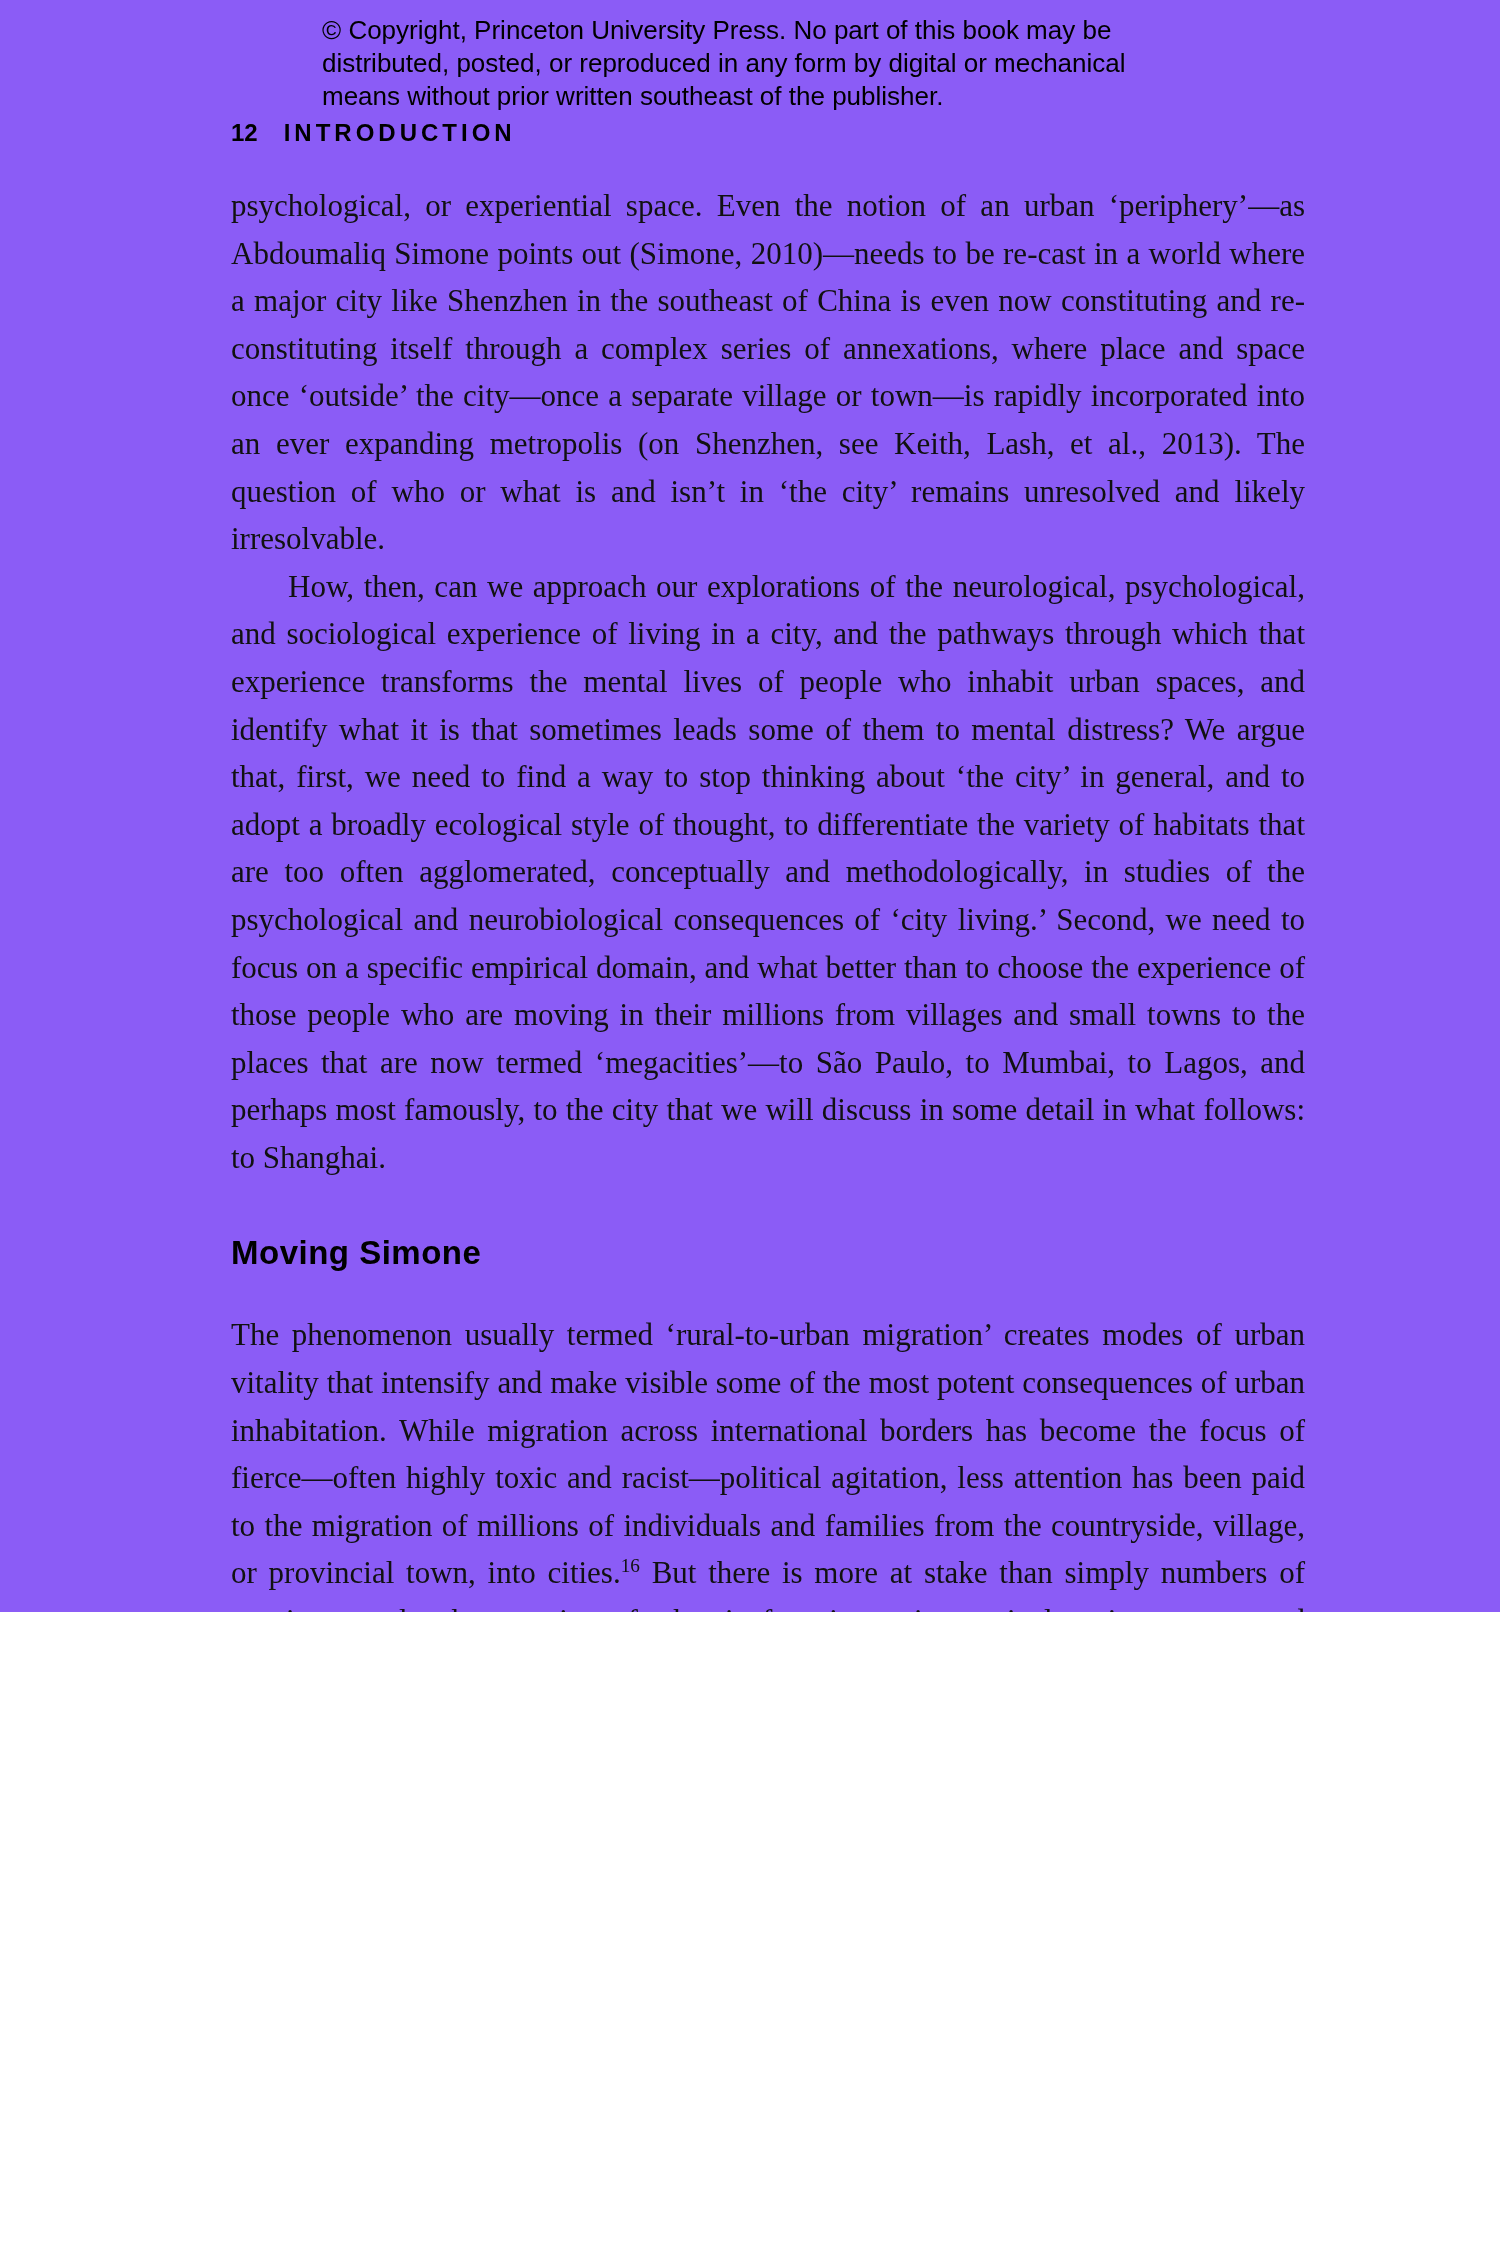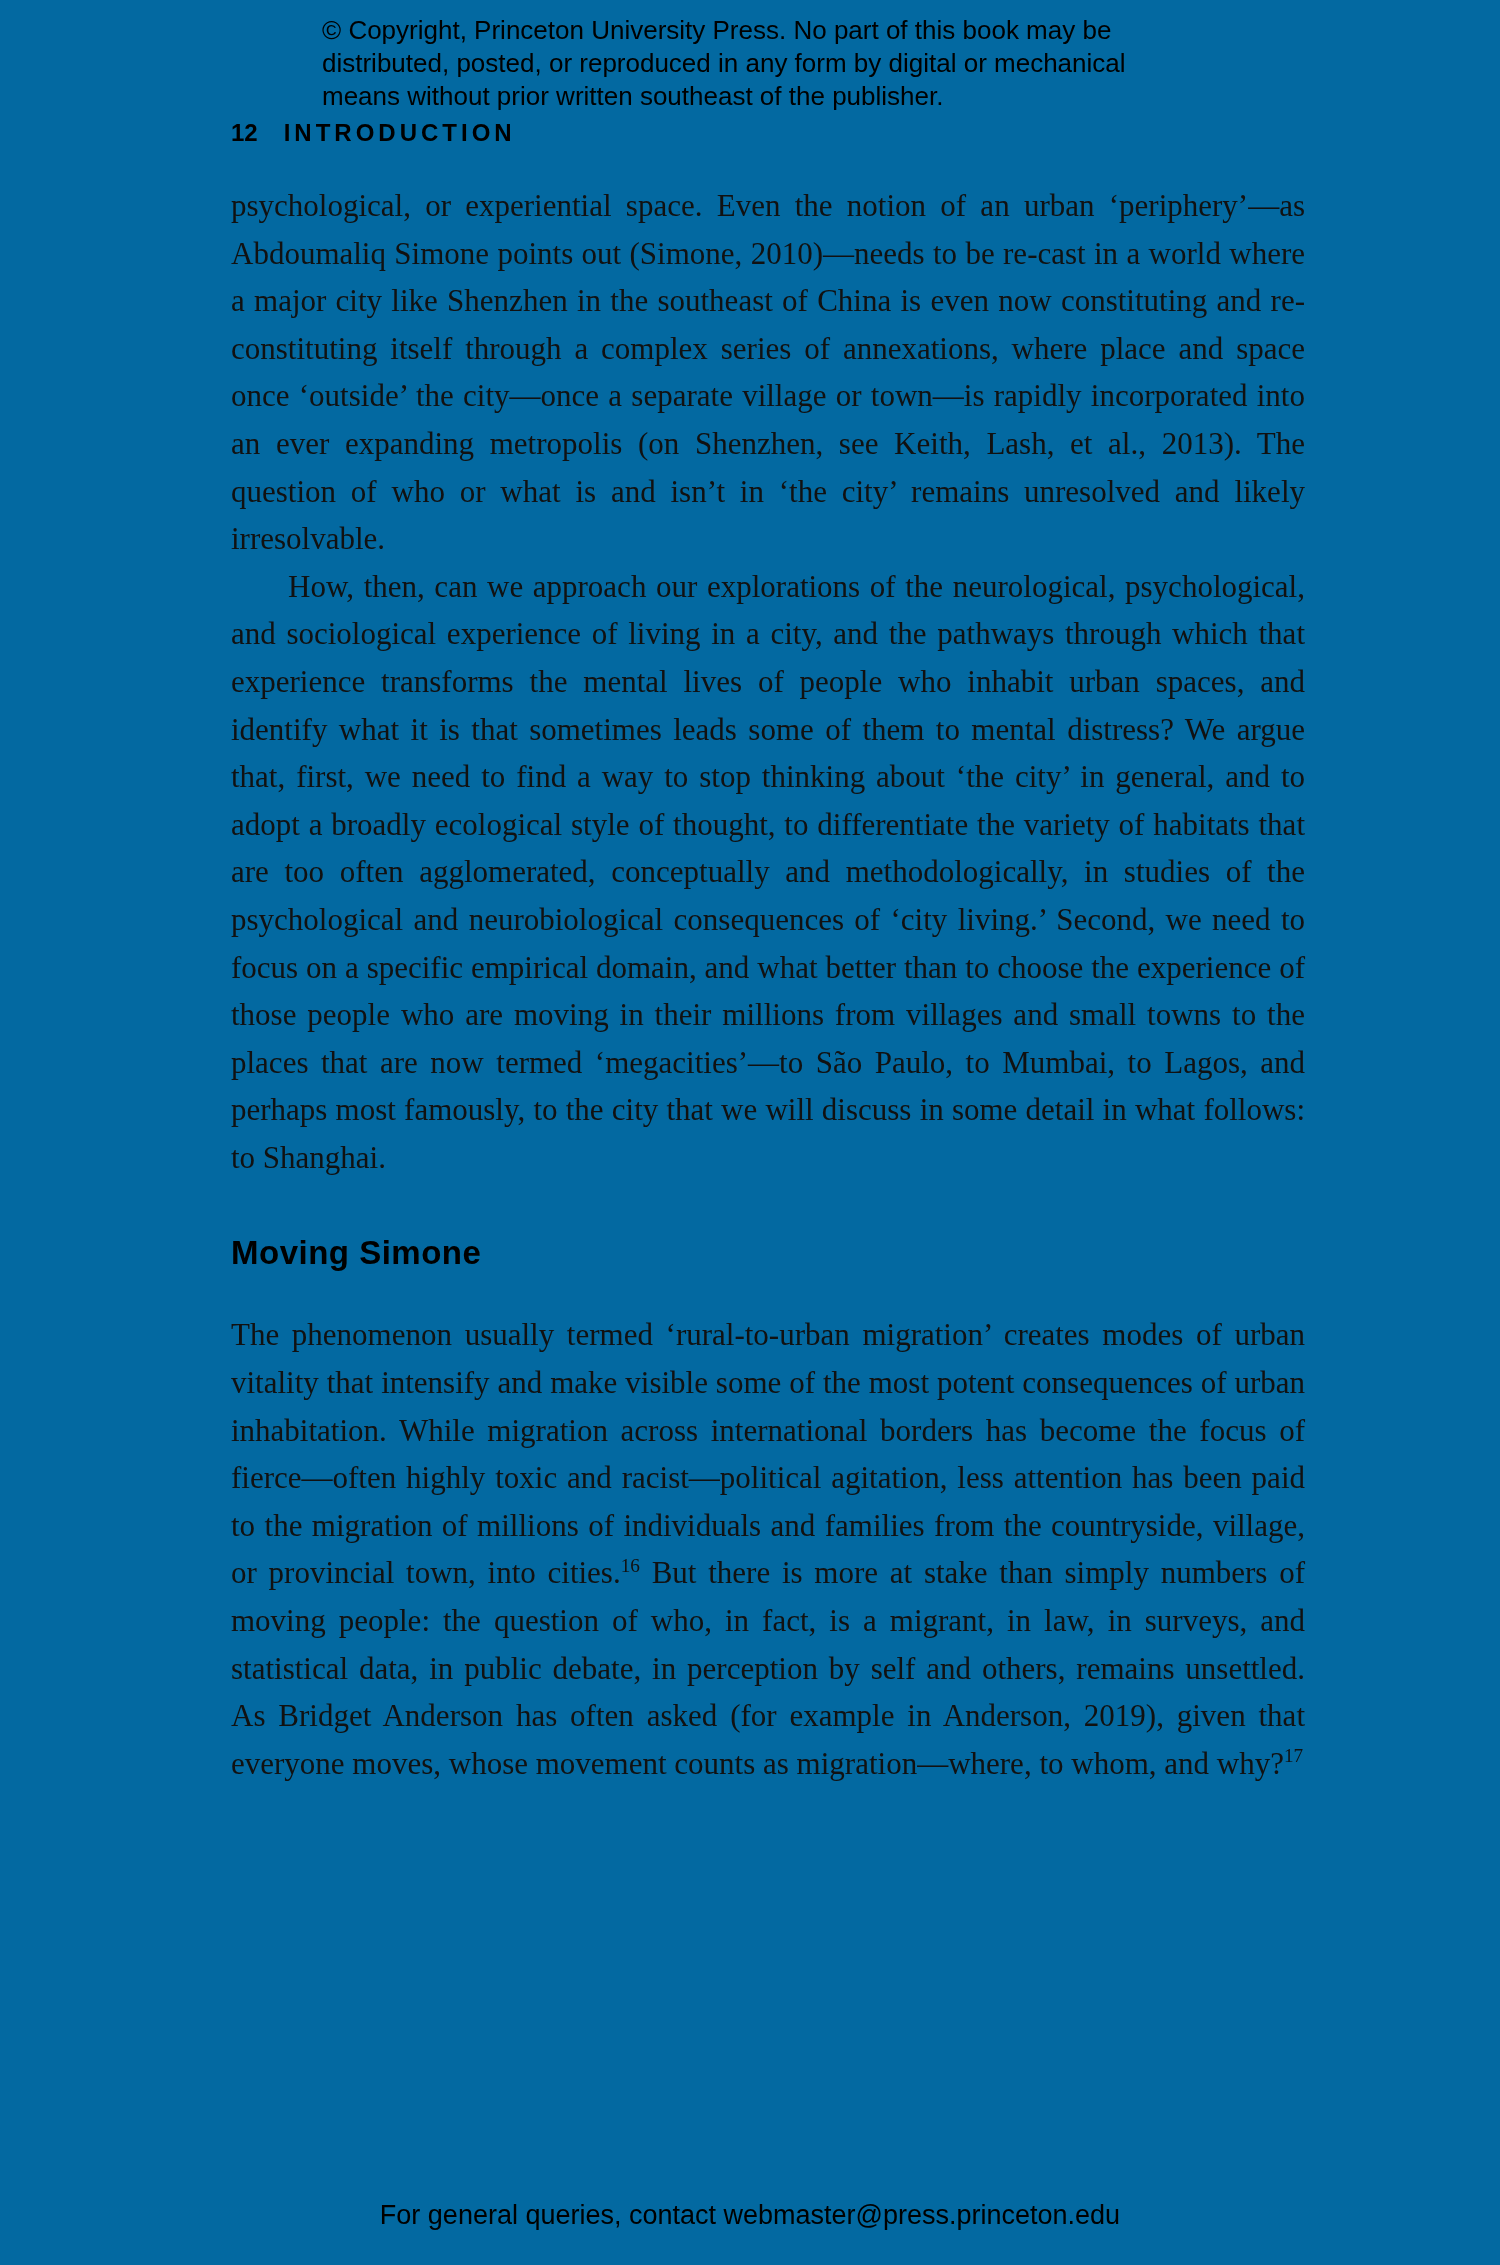--- a/index.html
+++ b/index.html
@@ -1,21 +1,21 @@
 <!DOCTYPE html>
 <html><head>
 <meta charset="utf-8">
 <style>
   * { margin: 0; padding: 0; box-sizing: border-box; }
   html, body { background: #ffffff; }
   .page {
     position: relative;
     width: 1500px;
-    height: 2265px;
-    background: #0369a1;
+    height: 1612px;
+    background: #8b5cf6;
     color: #111111;
     overflow: hidden;
     font-family: "Liberation Serif", serif;
   }
   .copyright {
     position: absolute;
     left: 322px;
     top: 14px;
     font-family: "Liberation Sans", sans-serif;
     font-size: 26px;

